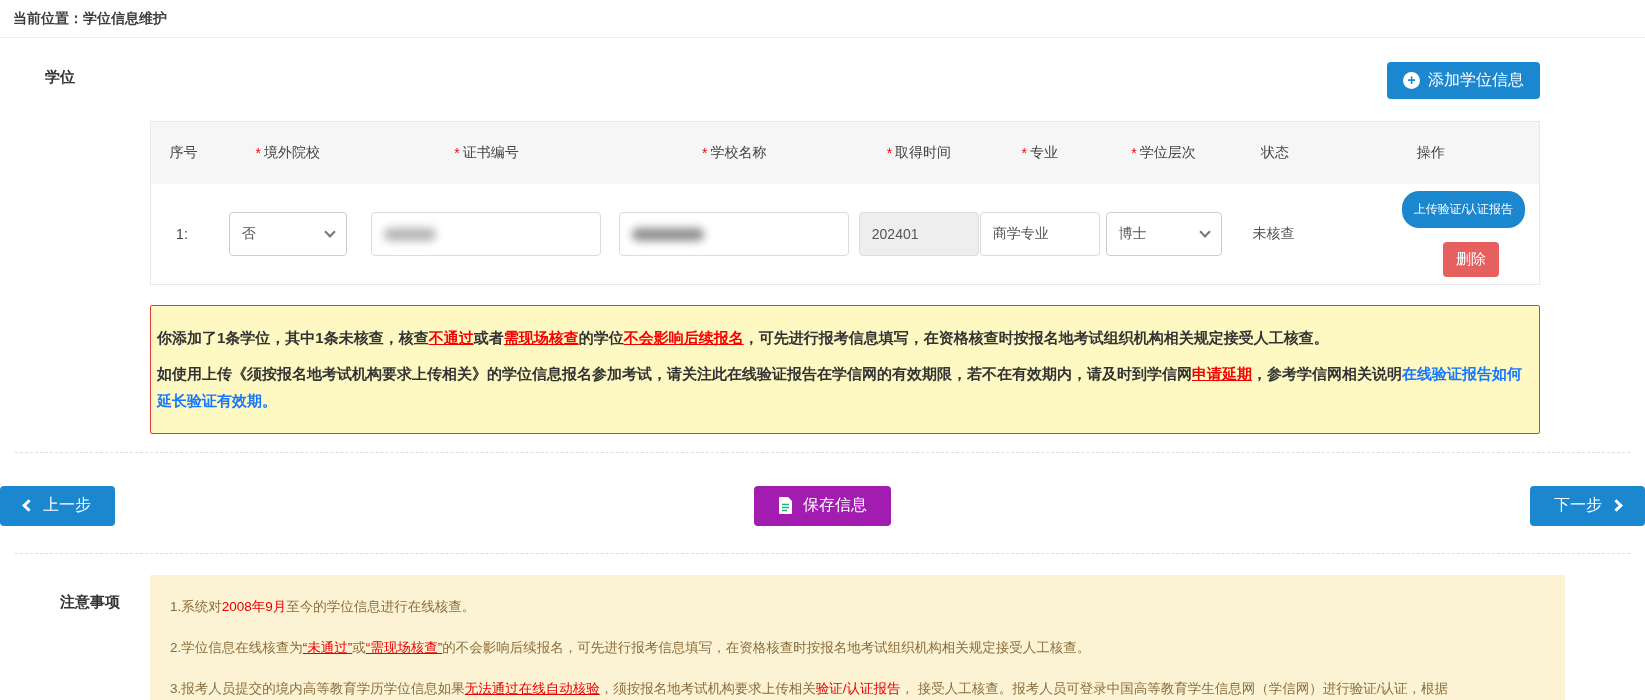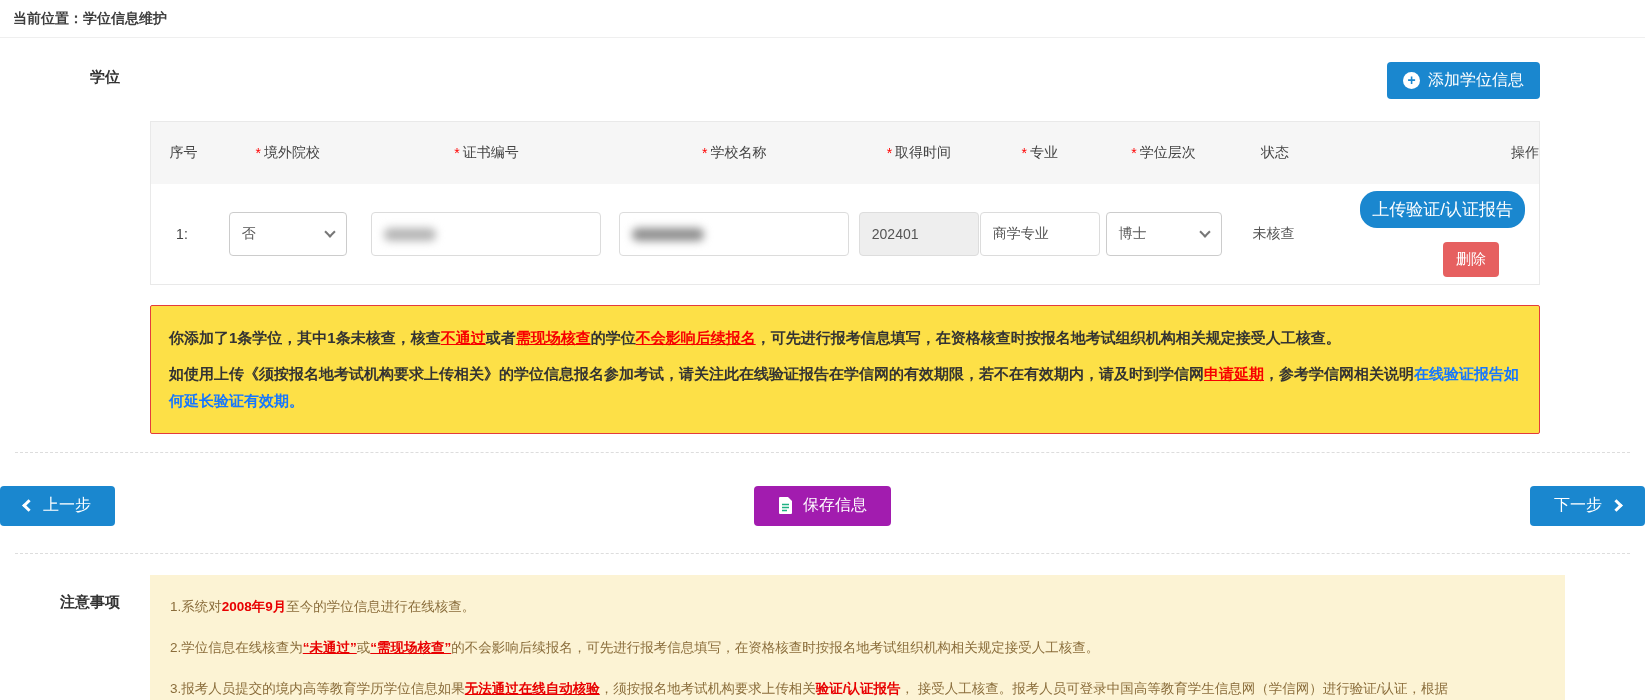--- a/index.html
+++ b/index.html
@@ -6,21 +6,21 @@
   html,body { width:1645px; height:700px; overflow:hidden; background:#fff;
     font-family:"Liberation Sans","DejaVu Sans",sans-serif; }
   
   .breadcrumb { height:38px; display:flex; align-items:center; padding-left:13px;
     font-size:14px; font-weight:bold; color:#3f3f3f; border-bottom:1px solid #efefef; }
   
   .sect { display:flex; }
   .side-label { width:120px; text-align:right; font-size:15px; font-weight:bold; color:#333; flex:0 0 120px; }
   .content { width:1390px; margin-left:30px; }
   .sect-degree { margin-top:24px; }
-  .sect-degree .side-label { padding-top:6px; }
+  .sect-degree .side-label { padding-top:6px;text-align:center; }
   
   .add-row { display:flex; justify-content:flex-end; }
   .btn { display:inline-flex; align-items:center; justify-content:center; border:none;
     border-radius:4px; cursor:pointer; color:#fff; font-family:inherit; }
   .btn-blue { background:#1a87cf; }
   .btn-add { height:37px; padding:0 16px; font-size:16px; gap:8px; }
   .plus-icon { width:17px; height:17px; border-radius:50%; background:#fff; color:#1a87cf;
     display:inline-flex; align-items:center; justify-content:center; font-weight:bold; font-size:14px; line-height:1; }
   .plus-icon::before { content:"+"; margin-top:-1px; }
   
@@ -29,42 +29,42 @@
   .trow { display:flex; background:#fff; height:100px; align-items:center; }
   .th,.td { display:flex; align-items:center; justify-content:center; font-size:14px; color:#444; }
   .th:nth-child(1),.td:nth-child(1){ width:62px; }
   .th:nth-child(2),.td:nth-child(2){ width:150px; }
   .th:nth-child(3),.td:nth-child(3){ width:248px; }
   .th:nth-child(4),.td:nth-child(4){ width:248px; }
   .th:nth-child(5),.td:nth-child(5){ width:122px; }
   .th:nth-child(6),.td:nth-child(6){ width:120px; }
   .th:nth-child(7),.td:nth-child(7){ width:128px; }
   .th:nth-child(8),.td:nth-child(8){ width:92px; }
-  .th:nth-child(9),.td:nth-child(9){ width:220px;justify-content:flex-end; }
+  .th:nth-child(9),.td:nth-child(9){ width:220px; }
   .req { color:#f00; margin-right:3px; font-size:14px; }
   .sel { height:44px; border:1px solid #ccc; border-radius:4px; background:#fff; color:#555;
     font-size:14px; display:flex; align-items:center; justify-content:space-between; padding:0 12px; cursor:pointer; }
   .sel-overseas { width:118px; } .sel-level { width:116px; }
   .chev-down { width:8px; height:8px; border-right:2px solid #777; border-bottom:2px solid #777;
     transform:rotate(45deg); margin-top:-4px; }
   .inp { height:44px; border:1px solid #dcdcdc; border-radius:4px; font-size:14px; color:#555;
     padding:0 12px; font-family:inherit; display:flex; align-items:center; }
   .inp-cert { width:230px; } .inp-school { width:230px; }
   .inp-time { width:120px; background:#eee; border-color:#ddd; color:#555; }
   .inp-major { width:125px; }
   .blur-blob { height:13px; border-radius:6px; filter:blur(4px); }
   .blob-light { width:52px; background:#b5b5b5; }
   .blob-dark { width:72px; background:#8f8f8f; }
   .status-txt { color:#555; }
   .ops { display:flex; flex-direction:column; align-items:flex-end; gap:14px; padding-right:14px; width:100%; }
-  .btn-upload { height:37px; padding:0 12px; font-size:17px;border-radius:17px; }
+  .btn-upload { height:37px; padding:0 12px; font-size:12px;border-radius:17px; }
   .btn-del { background:#e66060; height:35px; padding:0 13px; font-size:15px; margin-right:26px; }
   
-  .notice { margin-top:20px; border:1px solid #e43c3c; background:#fde047; border-radius:2px;
-    padding:19px 18px; font-size:15px; font-weight:bold; color:#333; line-height:1.75; }
+  .notice { margin-top:20px; border:1px solid #e43c3c; background:#fef9c3; border-radius:2px;
+    padding:19px 6px; font-size:15px; font-weight:bold; color:#333; line-height:1.75; }
   .notice p + p { margin-top:10px; }
   .seg-plain { color:#333; }
   .seg-red_u { color:#f70000; text-decoration:underline; }
   .seg-red { color:#f70000; }
   .seg-link { color:#1677ff; cursor:pointer; }
   
   .dash { border-top:1px dashed #ddd; margin:0 15px; }
   .dash1 { margin-top:18px; }
   .dash2 { margin-top:27px; }
   
@@ -74,21 +74,21 @@
   .chev-left,.chev-right { width:9px; height:9px; border-left:3px solid #fff; border-bottom:3px solid #fff; }
   .chev-left { transform:rotate(45deg); }
   .chev-right { transform:rotate(-135deg); }
   
   .sect-notes { margin-top:21px; }
   .sect-notes .side-label { padding-top:18px; }
   .notes-box { width:1415px; background:#fcf3d4; padding:22px 20px 30px; font-size:13.5px;
     color:#8a6d3b; line-height:1.5; }
   .note-line { margin-bottom:21px; }
   .notes-box .seg-plain { color:#8a6d3b; }
-  .notes-box .seg-red,.notes-box .seg-red_u { font-weight:bold; color:#e80000; }
+  .notes-box .seg-red,.notes-box .seg-red_u { font-weight:normal; color:#e80000; }
 </style>
 </head>
 <body>
 
 <div class="breadcrumb">
   <span>当前位置：学位信息维护</span>
 </div>
 
 <div class="sect sect-degree">
   <div class="side-label">学位</div>

